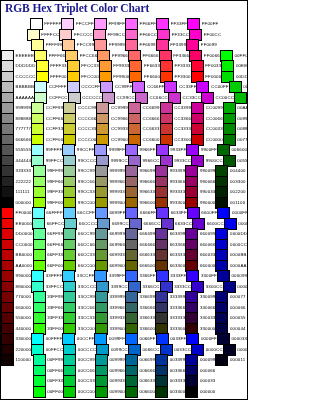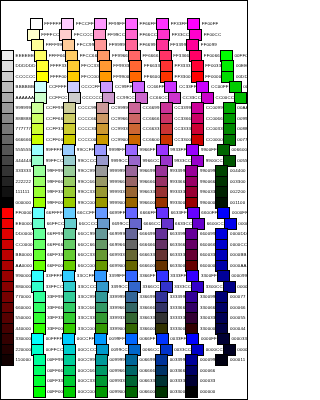--- a/index.html
+++ b/index.html
@@ -21,20 +21,21 @@
   .lbl{font-size:4.4px;line-height:1;color:#000000;
        font-family:"Liberation Sans",sans-serif;
        margin-left:1.6px;white-space:nowrap;letter-spacing:0.15px;}
   .empty{width:34.2px;height:17.4px;}
   .empty.ramp{width:46px;}
 </style>
 </head>
 <body>
 
 <div id="page">
+  <div id="title">RGB Hex Triplet Color Chart</div>
   <div id="grid">
       <div class="row" style="height: 10.5px;">
         <div class="empty ramp" style="height: 10.5px;"></div>
         <div class="cell" style="height: 10.5px;">
           <div class="sw" style="background: rgb(255, 255, 255);"></div>
           <div class="lbl">FFFFFF</div>
         </div>
         <div class="cell" style="height: 10.5px;">
           <div class="sw" style="background: rgb(255, 204, 255);"></div>
           <div class="lbl">FFCCFF</div>

